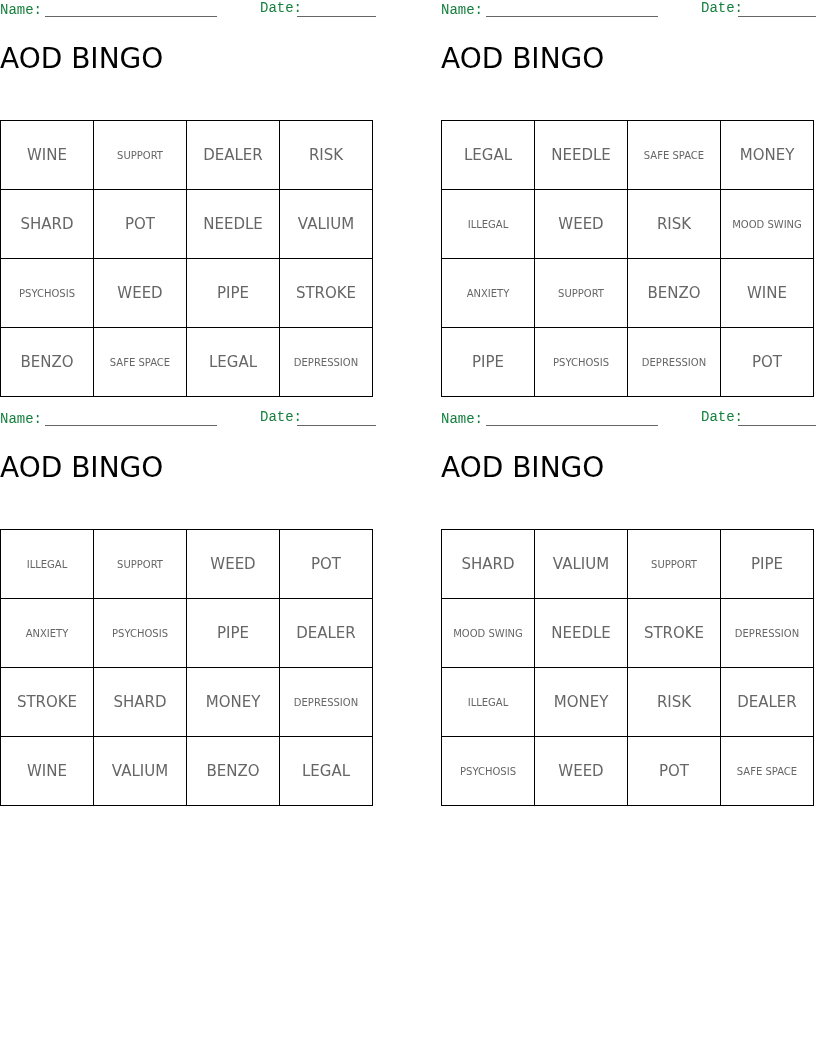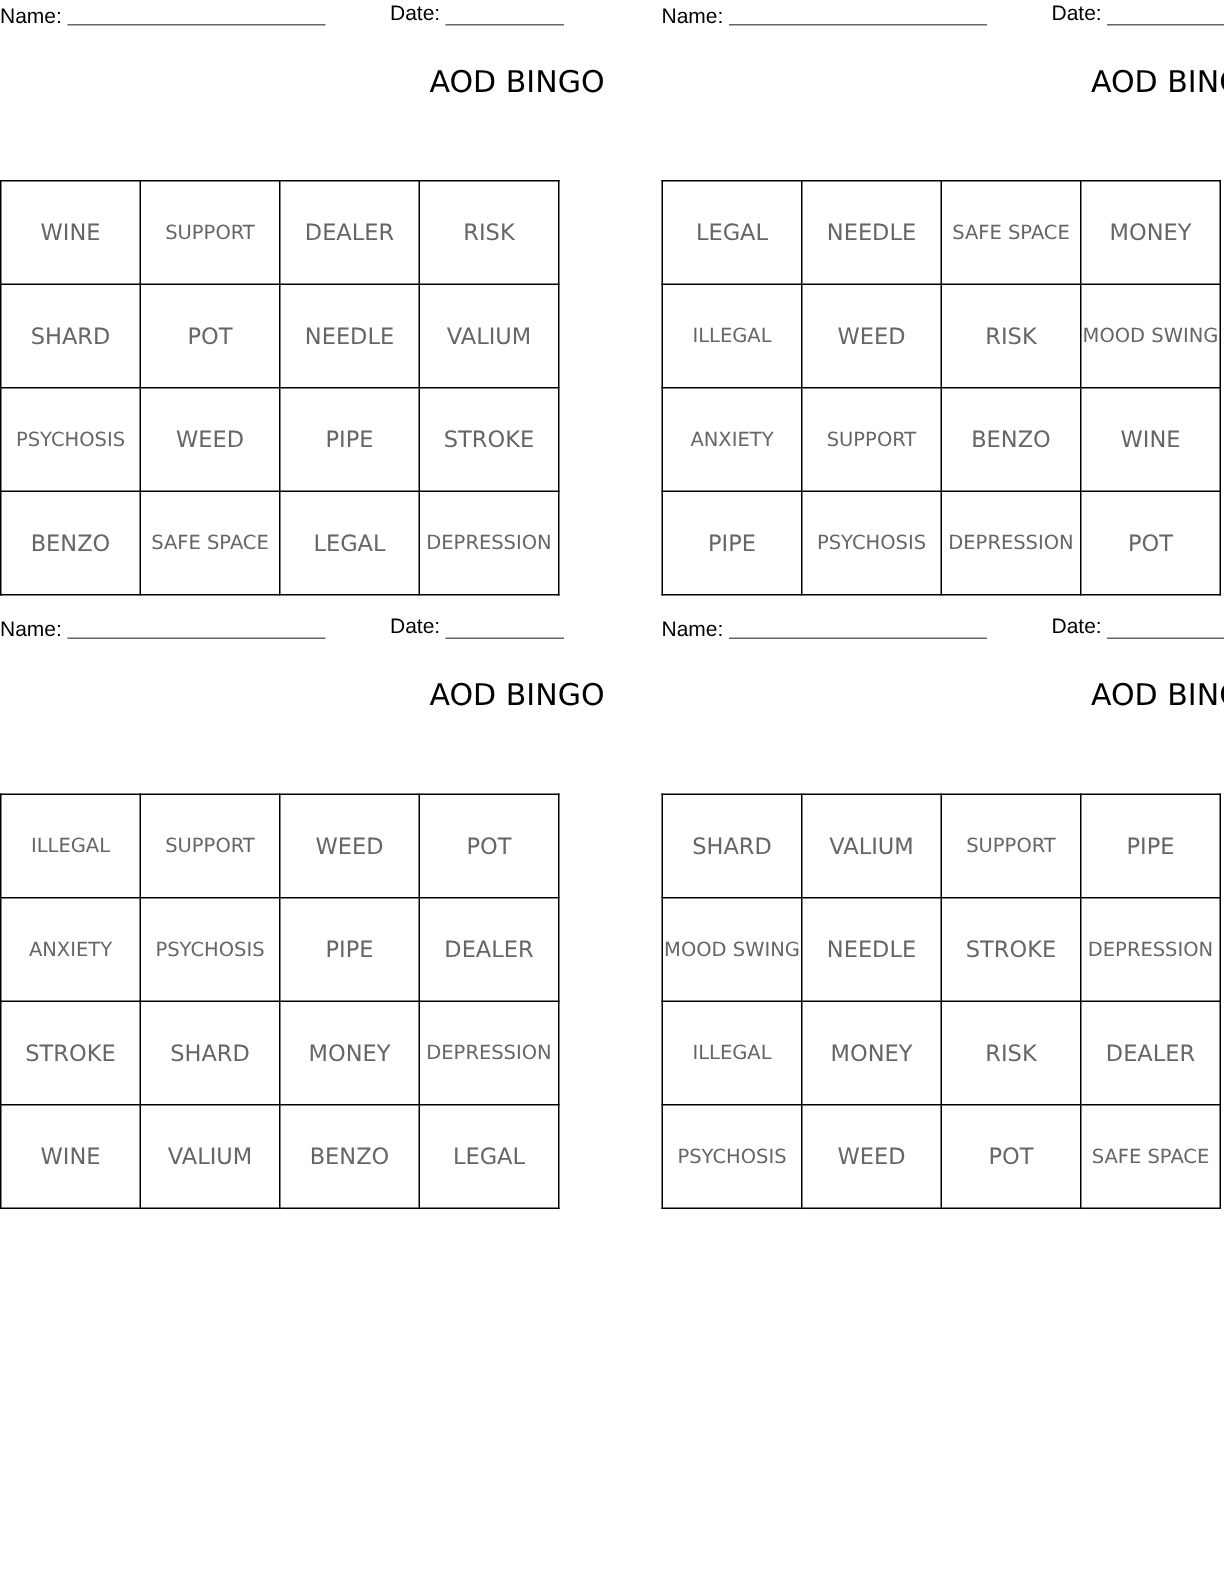--- a/index.html
+++ b/index.html
@@ -1,45 +1,45 @@
 <!DOCTYPE html>
 <html><head>
   <meta charset="utf-8">
   <style>
     html, body { margin: 0; padding: 0; background: #ffffff; }
     body { width: 816px; height: 1056px; position: relative; overflow: hidden; }
     .card { position: absolute; width: 376px; }
     .namerow {
       position: absolute; top: 0; left: 0; height: 20px; width: 380px;
-      font-family: Liberation Sans, sans-serif; font-size: 14px; color: #000000;
+      font-family: Liberation Mono, monospace; font-size: 14px; color: #15803d;
       white-space: nowrap;
     }
     .namerow .name-label { position: absolute; left: 0; top: 2px; }
     .namerow .name-line { position: absolute; left: 45px; top: 2px; width: 172px; border-bottom: 1px solid #666; height: 14px; }
     .namerow .date-label { position: absolute; left: 260px; top: 0; }
     .namerow .date-line { position: absolute; left: 297px; top: 2px; width: 79px; border-bottom: 1px solid #666; height: 14px; }
     .title {
-      position: absolute; top: 42px; left: 0; width: 375px; text-align: right;
-      font-family: "DejaVu Sans", sans-serif; font-size: 20px; color: #000000; padding-left: 28px;
+      position: absolute; top: 42px; left: 0; width: 375px; text-align: left;
+      font-family: "DejaVu Sans", sans-serif; font-size: 28px; color: #000000;
     }
     .grid {
       position: absolute; top: 83px; left: 0;
       border-collapse: collapse;
       margin-top: 37px;
     }
     .grid td {
       border: 1.5px solid #000000;
       height: 68px; padding: 0; text-align: center; vertical-align: middle;
       font-family: "DejaVu Sans", sans-serif; color: #666666; font-size: 15px;
     }
     .grid td.c0 { width: 92px; }
     .grid td.c1 { width: 92px; }
     .grid td.c2 { width: 92px; }
     .grid td.c3 { width: 92px; }
-    .grid td.small { font-size: 13px; }
+    .grid td.small { font-size: 10px; }
   </style>
 </head>
 <body>
 
 <div class="card" style="left:0px; top:0px;">
   <div class="namerow">
     <span class="name-label">Name:</span>
     <span class="name-line"></span>
     <span class="date-label">Date:</span>
     <span class="date-line"></span>

